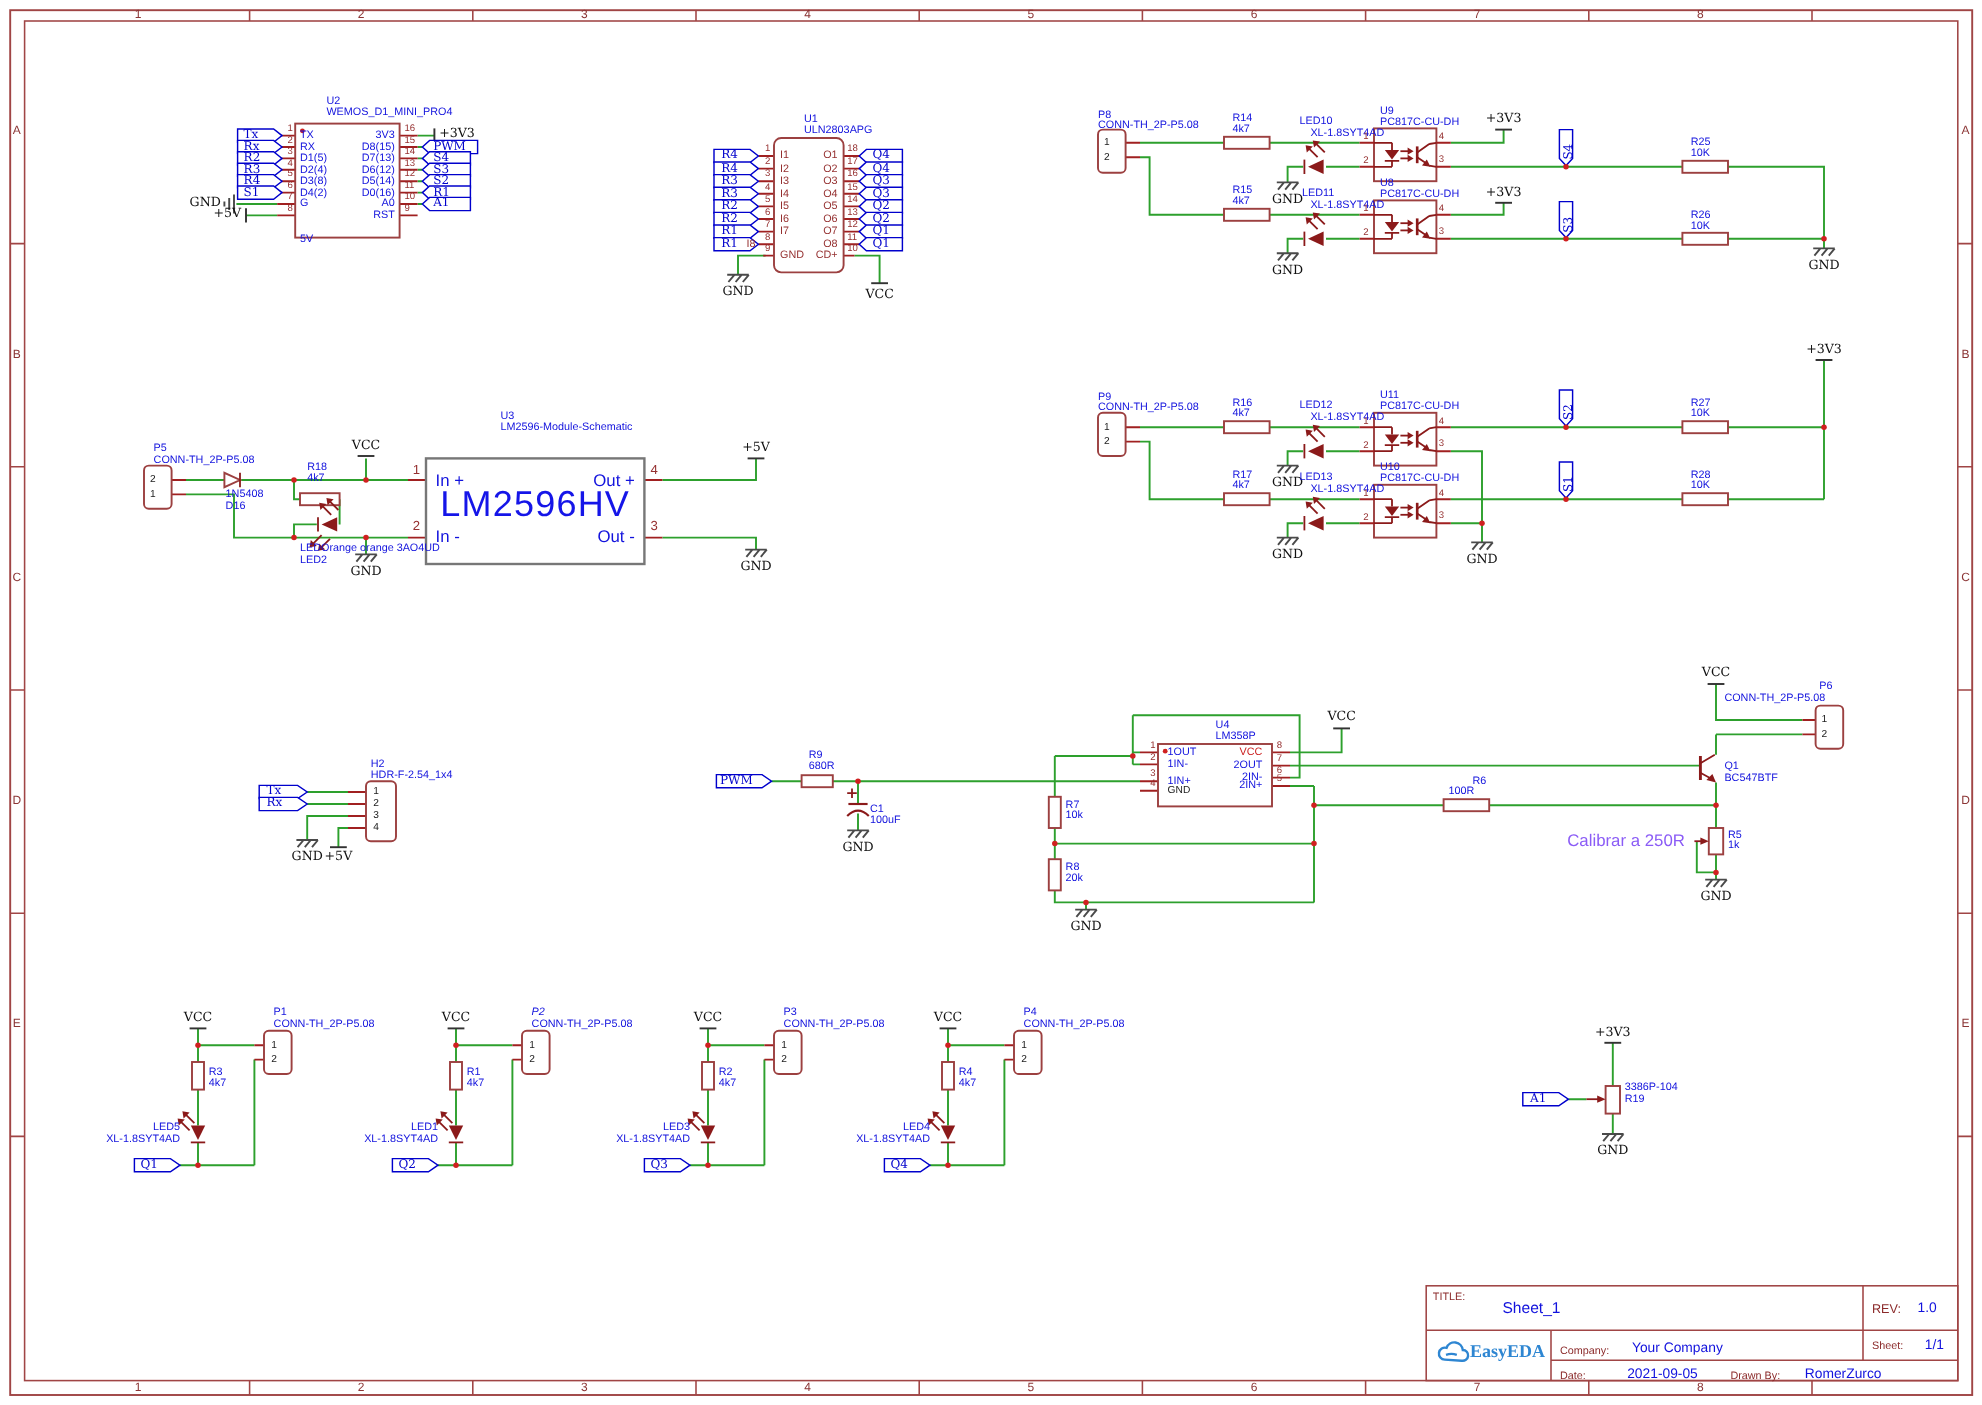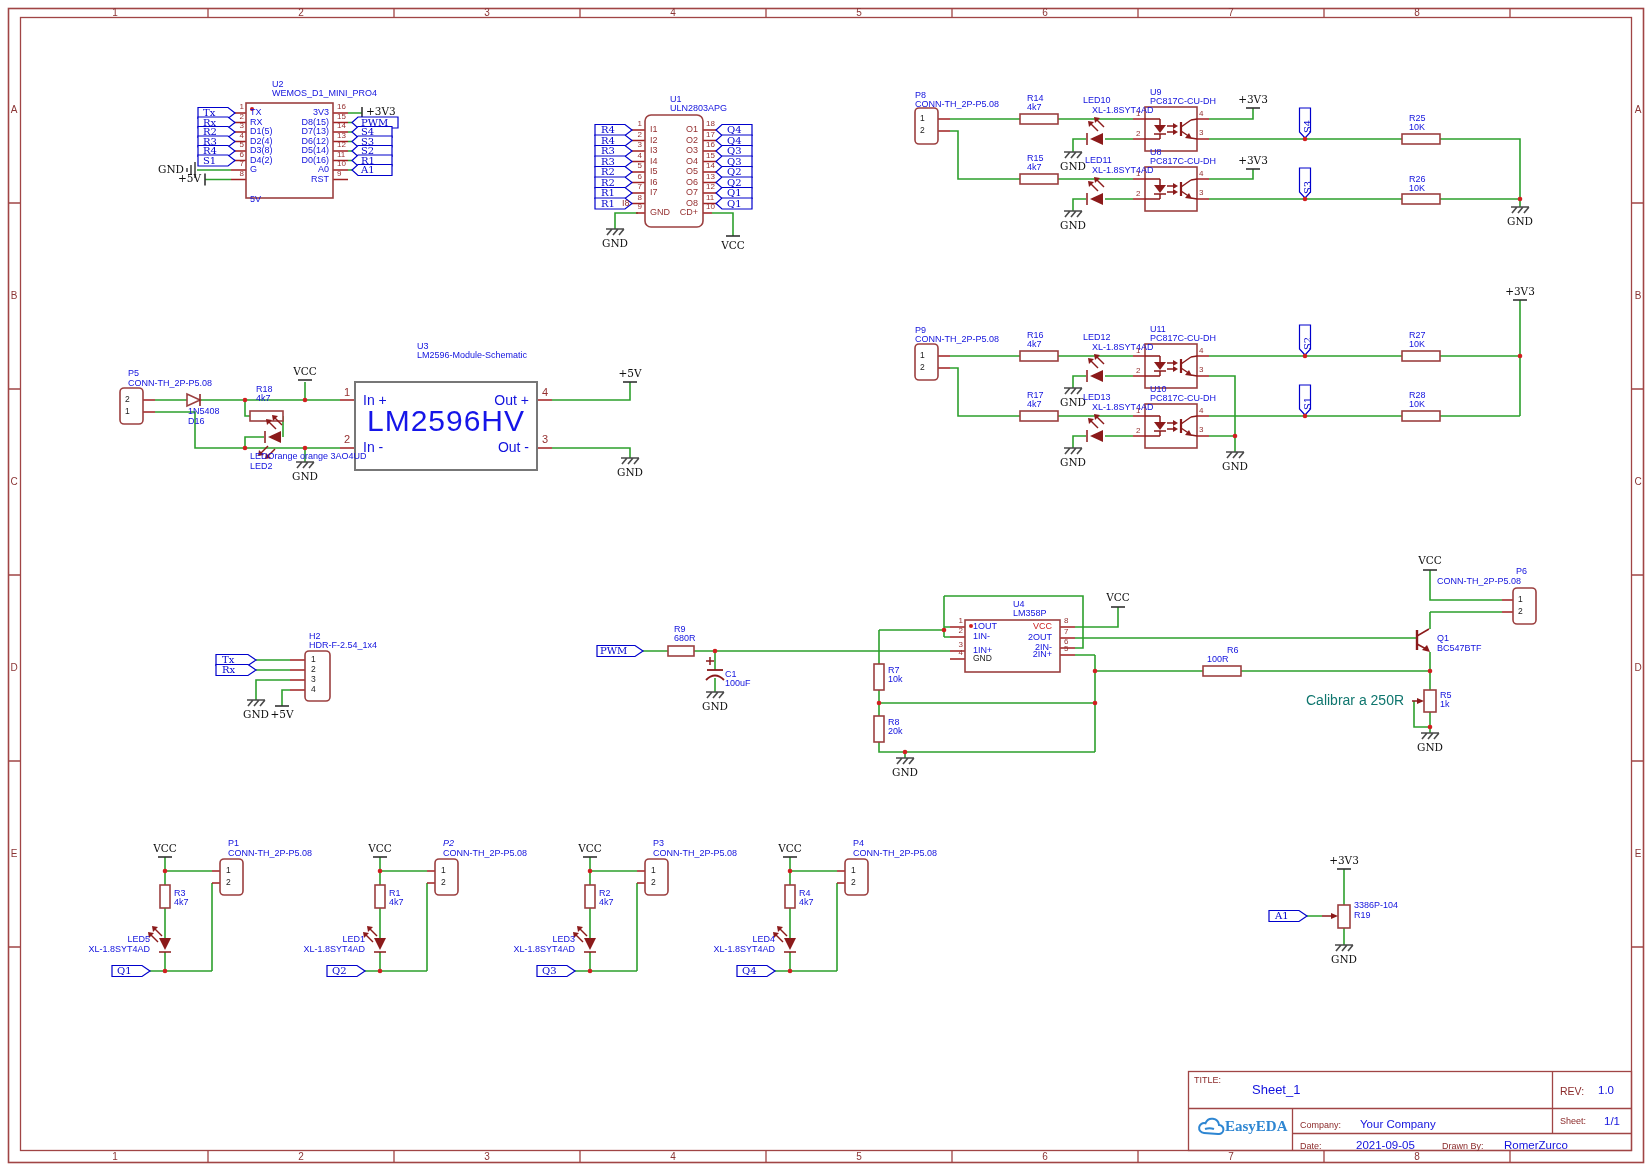--- a/index.html
+++ b/index.html
@@ -12,21 +12,21 @@
   .c-pn{color:#953030;font-size:8px}
   .c-pnL{color:#953030;font-size:11px}
   .c-nb{color:#1212dd;font-size:9px}
   .c-nr{color:#953030;font-size:9px}
   .c-nk{color:#222;font-size:8.5px}
   .c-nred{color:#cc2222;font-size:9px}
   .c-pw{color:#111;font-size:10.5px;font-family:"DejaVu Serif",serif}
   .c-fl{color:#0000cc;font-size:10px;font-family:"DejaVu Serif",serif}
   .c-nbL{color:#1212dd;font-size:14px}
   .c-big{color:#1515e8;font-size:30px;letter-spacing:1px}
-  .c-note{color:#0f766e;font-size:14px}
+  .c-note{color:#8b5cf6;font-size:14px}
   .c-tbr{color:#8b2a2a;font-size:9px}
   .c-tbr2{color:#8b2a2a;font-size:10.5px}
   .c-tbb{color:#1212dd;font-size:11.5px}
   .c-tbt{color:#1212dd;font-size:13px}
   .c-logo{color:#2e86d2;font-size:15px;font-weight:bold}
   
   .w{stroke:#2da02d;stroke-width:1.6;fill:none}
   .p{stroke:#a02020;stroke-width:1.6;fill:none}
   .o{stroke:#9c4040;stroke-width:1.6;fill:#fff}
   .o2{stroke:#9c4040;stroke-width:1.6;fill:#fff}

